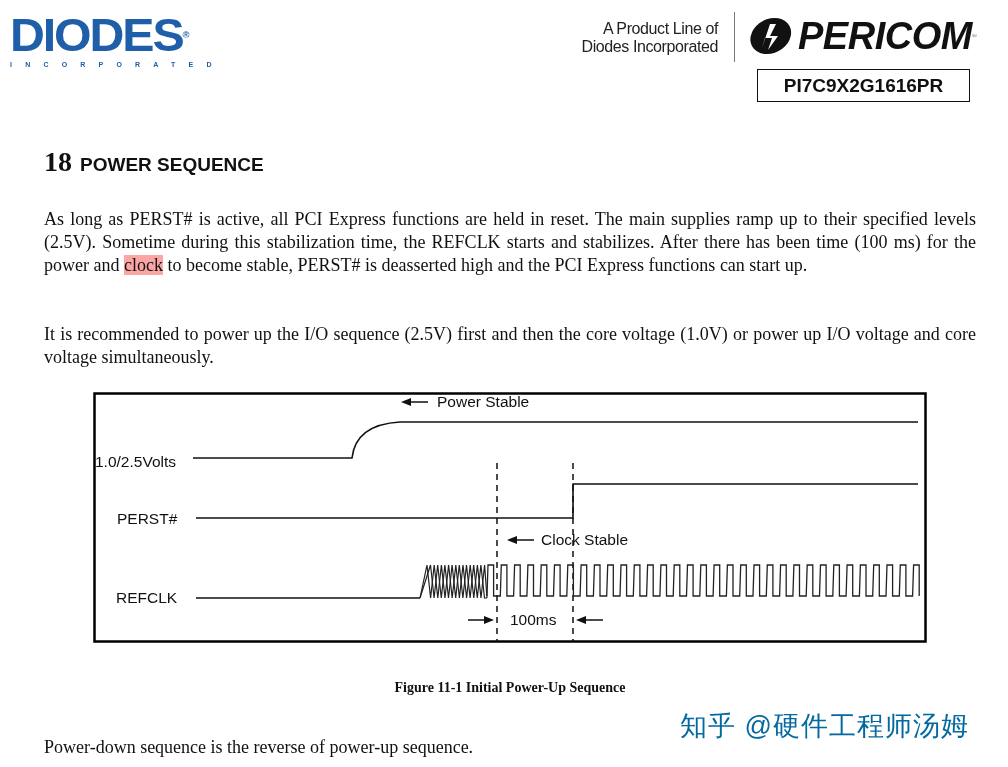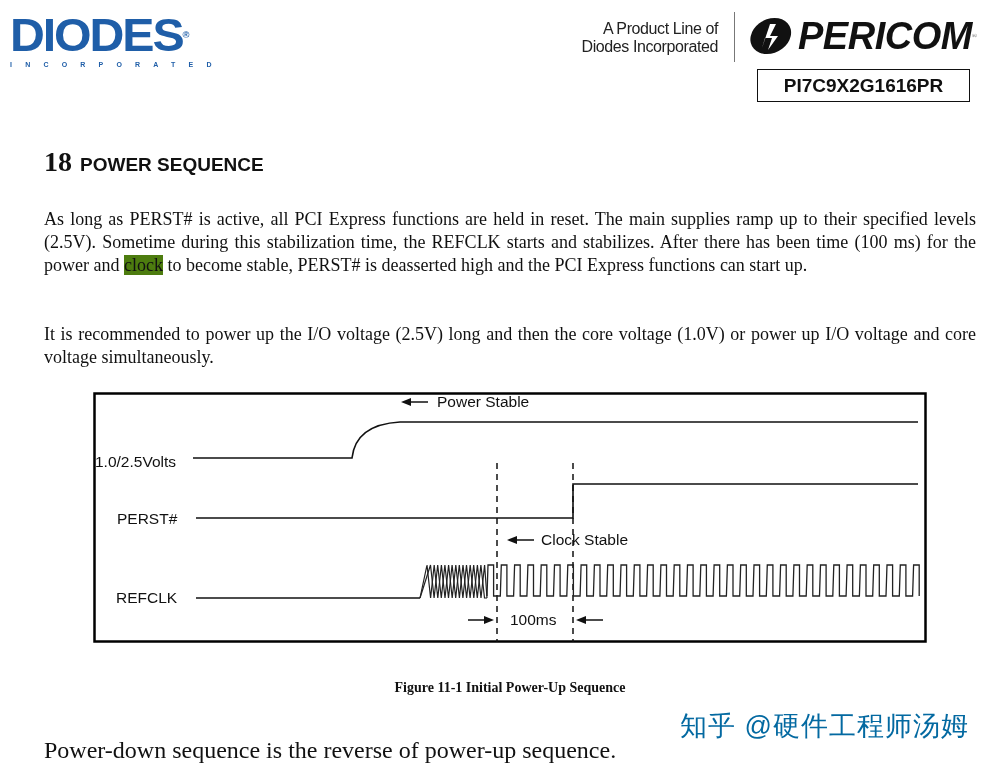--- a/index.html
+++ b/index.html
@@ -14,25 +14,25 @@
   .pericom { left:748px; top:14px; height:44px; display:flex; align-items:center; }
   .pericom-word { font-family:"Liberation Sans", sans-serif; font-weight:bold; font-style:italic; font-size:38px; color:#111; letter-spacing:-0.5px; margin-left:4px; }
   .pericom-reg { font-size:7px; vertical-align:top; color:#555; }
   .partbox { left:757px; top:69px; width:213px; height:33px; border:1.5px solid #111; box-sizing:border-box; text-align:center; font-family:"Liberation Sans", sans-serif; font-weight:bold; font-size:19px; line-height:31px; }
   .section-title { left:44px; top:146px; font-size:27px; font-weight:bold; }
   .section-title .num { font-family:"Liberation Serif", serif; font-size:28px; margin-right:8px; }
   .section-title .txt { font-family:"Liberation Sans", sans-serif; font-size:19px; }
   .para { left:44px; width:932px; font-size:18px; line-height:23px; text-align:justify; }
   .p1 { top:208px; }
   .p2 { top:323px; }
-  .hl { background:#4d7c0f; }
+  .hl { background:#fca5a5; }
   .diagram { left:0; top:0; width:1008px; height:767px; }
   .caption { left:0; width:1008px; top:680px; text-align:center; font-weight:bold; font-size:14px; padding-left:12px; box-sizing:border-box; }
   .watermark { left:680px; top:708px; font-family:Liberation Sans, sans-serif; font-size:27px; color:#0369a1; letter-spacing:1px; }
-  .p3 { left:44px; top:737px; font-size:24px; }
+  .p3 { left:44px; top:737px; font-size:18px; }
 </style>
 </head>
 <body>
 
 <div class="abs diodes-logo">
   <div class="diodes-word"><span>DIODES</span><span class="reg">®</span></div>
   <div class="diodes-sub">INCORPORATED</div>
 </div>
 
 <div class="abs product-line">
@@ -51,21 +51,21 @@
 </div>
 
 <div class="abs partbox">PI7C9X2G1616PR</div>
 
 <div class="abs section-title">
   <span class="num">18</span><span class="txt">POWER SEQUENCE</span>
 </div>
 
 <div class="abs para p1"><span>As long as PERST# is active, all PCI Express functions are held in reset. The main supplies ramp up to their specified levels (2.5V). Sometime during this stabilization time, the REFCLK starts and stabilizes. After there has been time (100 ms) for the power and </span><span class="hl">clock</span><span> to become stable, PERST# is deasserted high and the PCI Express functions can start up.</span></div>
 
-<div class="abs para p2">It is recommended to power up the I/O voltage (2.5V) long and then the core voltage (1.0V) or power up I/O voltage and core voltage simultaneously.</div>
+<div class="abs para p2">It is recommended to power up the I/O sequence (2.5V) first and then the core voltage (1.0V) or power up I/O voltage and core voltage simultaneously.</div>
 
 <svg class="abs diagram" width="1008" height="767" viewBox="0 0 1008 767">
   <rect x="94.5" y="393.5" width="831" height="248" fill="none" stroke="#000" stroke-width="2.5"></rect>
 
   <path d="M193 458 L352 458 C354 440 366 424 400 422 L918 422" fill="none" stroke="#111" stroke-width="1.6"></path>
 
   <path d="M196 518 L573 518 L573 484 L918 484" fill="none" stroke="#111" stroke-width="1.6"></path>
 
   <line x1="497" y1="463" x2="497" y2="642" stroke="#111" stroke-width="1.5" stroke-dasharray="6,5"></line>
   <line x1="573" y1="463" x2="573" y2="642" stroke="#111" stroke-width="1.5" stroke-dasharray="6,5"></line>

